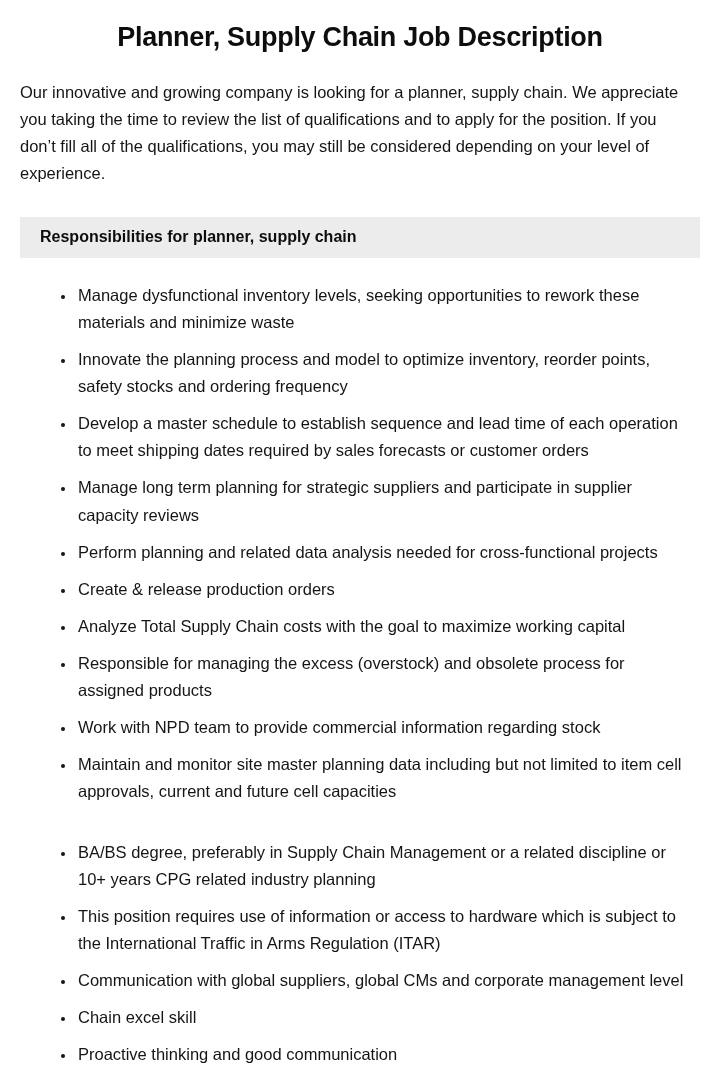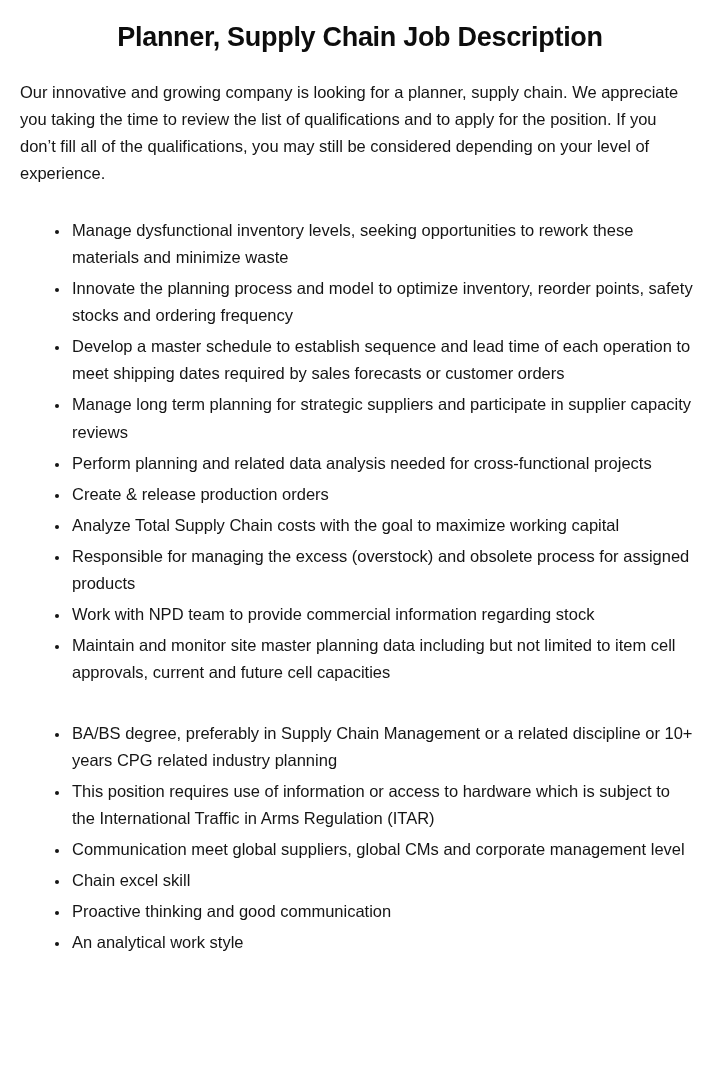--- a/index.html
+++ b/index.html
@@ -37,54 +37,55 @@
     }
     ul.bullet-list {
       margin: 24px 0 34px 0;
       padding: 0 0 0 46px;
       font-size: 16.5px;
       line-height: 1.64;
       list-style: disc outside;
     }
     ul.bullet-list li {
       padding-left: 2px;
-      margin: 4px;
+      margin: 10px;
     }
     ul.bullet-list li::marker {
       font-size: 0.85em;
     }
   </style>
 </head>
 <body>
 
 <div class="page">
 
   <h1 class="page-title">Planner, Supply Chain Job Description</h1>
 
   <p class="intro">Our innovative and growing company is looking for a planner, supply chain. We appreciate you taking the time to review the list of qualifications and to apply for the position. If you don’t fill all of the qualifications, you may still be considered depending on your level of experience.</p>
 
   <div class="section">
+    <div class="section-heading">Responsibilities for planner, supply chain</div>
     <ul class="bullet-list">
       <li>Manage dysfunctional inventory levels, seeking opportunities to rework these materials and minimize waste</li>
       <li>Innovate the planning process and model to optimize inventory, reorder points, safety stocks and ordering frequency</li>
       <li>Develop a master schedule to establish sequence and lead time of each operation to meet shipping dates required by sales forecasts or customer orders</li>
       <li>Manage long term planning for strategic suppliers and participate in supplier capacity reviews</li>
       <li>Perform planning and related data analysis needed for cross-functional projects</li>
       <li>Create &amp; release production orders</li>
       <li>Analyze Total Supply Chain costs with the goal to maximize working capital</li>
       <li>Responsible for managing the excess (overstock) and obsolete process for assigned products</li>
       <li>Work with NPD team to provide commercial information regarding stock</li>
       <li>Maintain and monitor site master planning data including but not limited to item cell approvals, current and future cell capacities</li>
     </ul>
   </div>
 
   <div class="section">
     <ul class="bullet-list">
       <li>BA/BS degree, preferably in Supply Chain Management or a related discipline or 10+ years CPG related industry planning</li>
       <li>This position requires use of information or access to hardware which is subject to the International Traffic in Arms Regulation (ITAR)</li>
-      <li>Communication meet global suppliers, global CMs and corporate management level</li>
+      <li>Communication with global suppliers, global CMs and corporate management level</li>
       <li>Chain excel skill</li>
       <li>Proactive thinking and good communication</li>
       <li>An analytical work style</li>
     </ul>
   </div>
 
 </div>
 
 </body></html>

